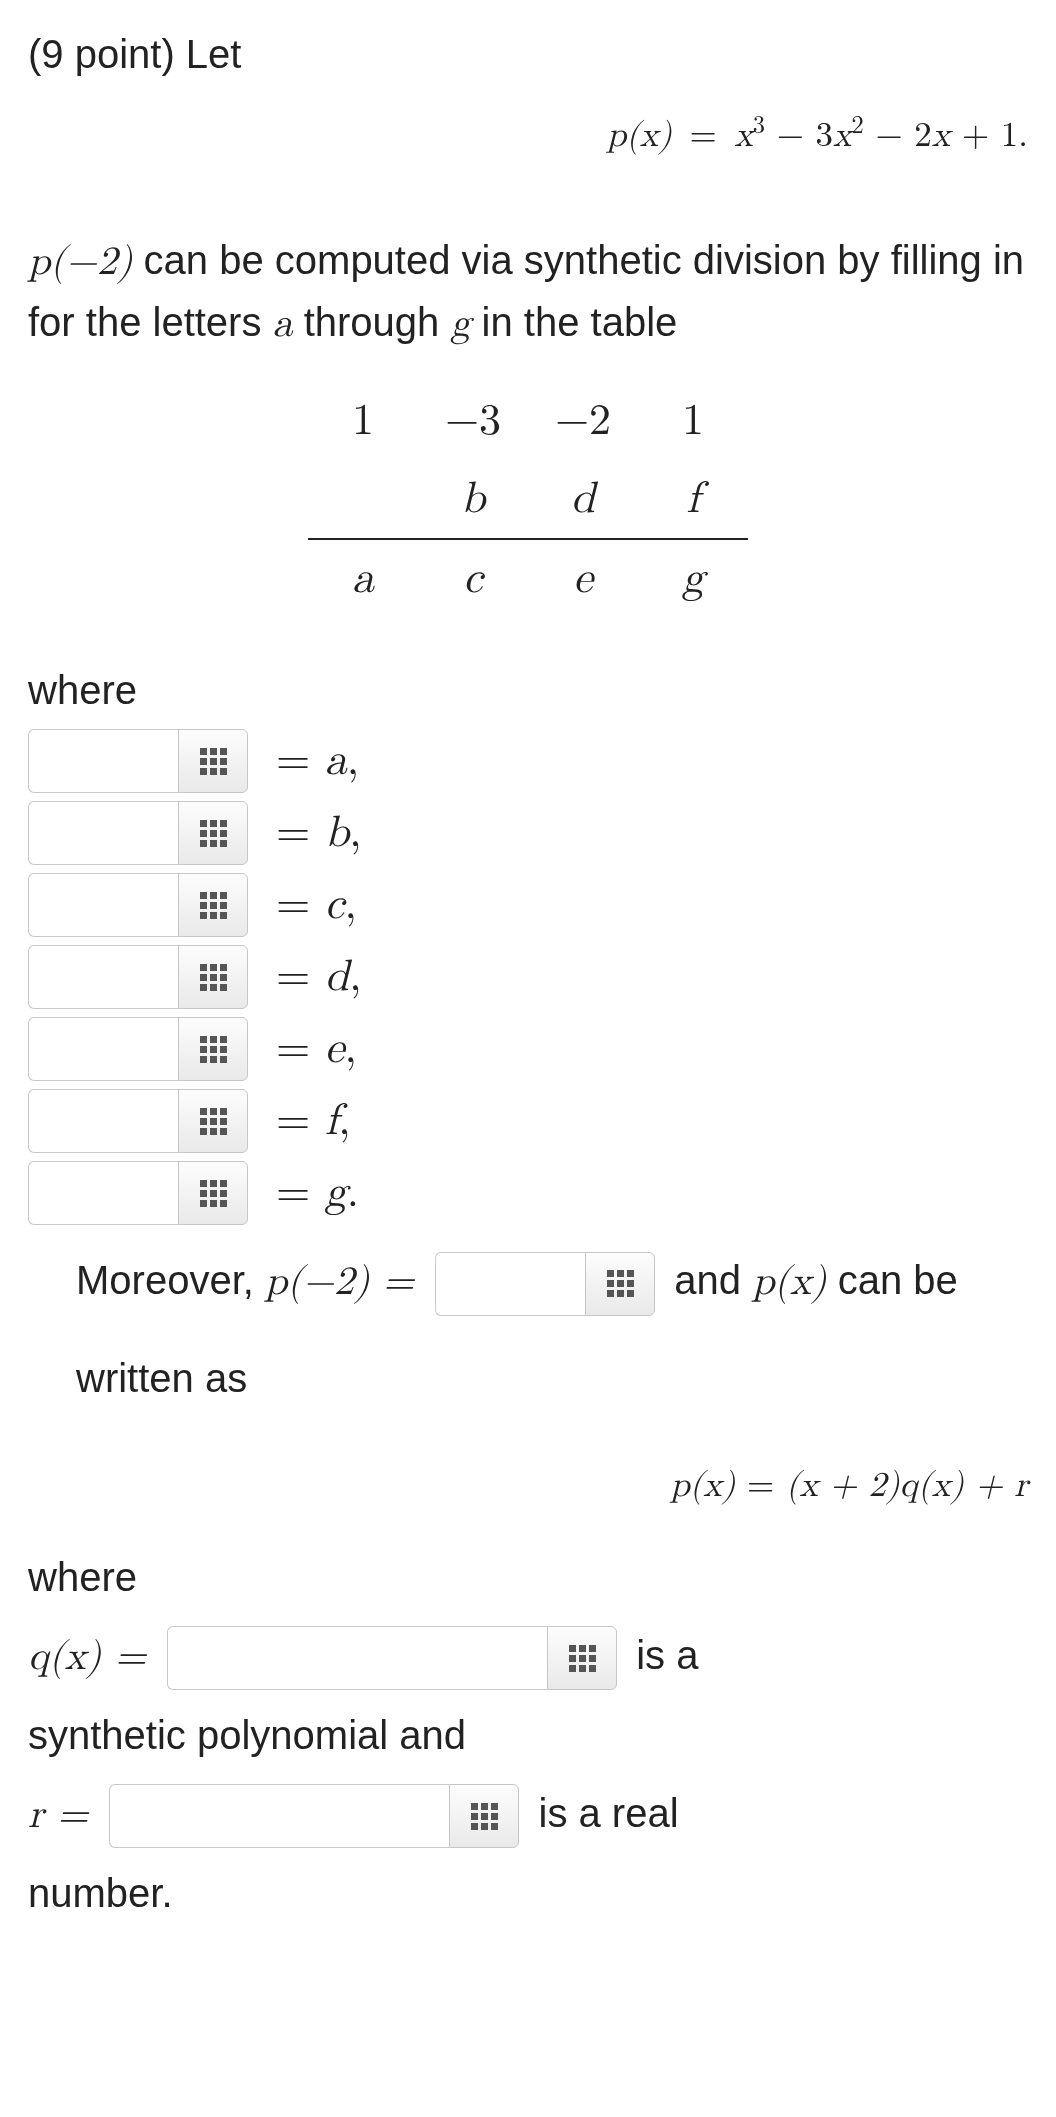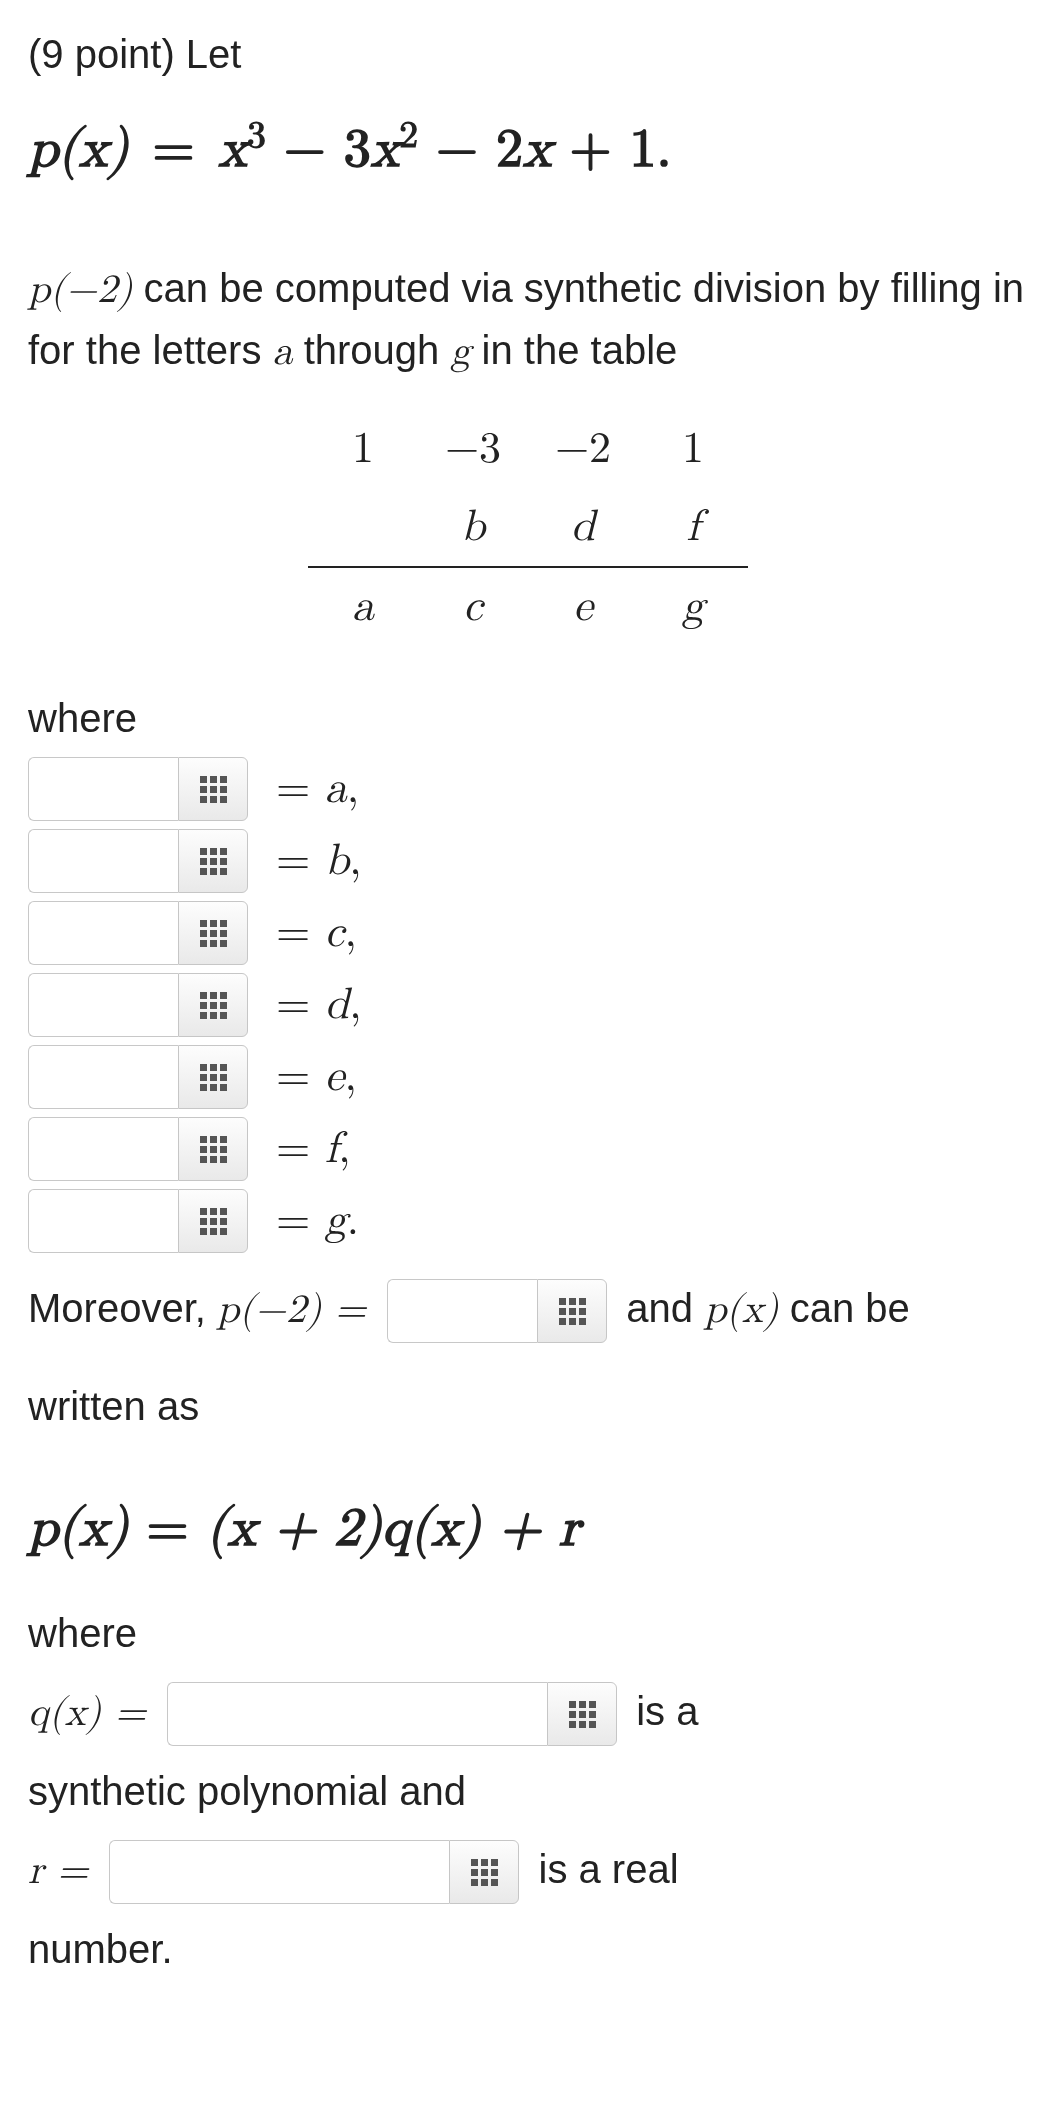--- a/index.html
+++ b/index.html
@@ -14,24 +14,23 @@
     line-height: 1.5;
   }
   .math {
     font-family: "Latin Modern Math", "STIX Two Math", "Cambria Math", Georgia, serif;
     font-style: italic;
   }
   .math .rm { font-style: normal; }
   .math .op { font-style: normal; padding: 0 6px; }
   .sup { font-size: 0.7em; vertical-align: super; font-style: normal; }
   .display-eq {
-    text-align: left;
+    text-align: right;
     margin: 24px 0 40px 0;
-    font-size: 54px;
-    font-weight: bold;
+    font-size: 35px;
   }
   .syn-table {
     margin: 28px auto 42px auto;
     font-family: "Latin Modern Math", "STIX Two Math", "Cambria Math", Georgia, serif;
     font-size: 44px;
     border-collapse: collapse;
   }
   .syn-table td {
     width: 110px;
     text-align: center;
@@ -252,21 +251,21 @@
           <span></span>
           <span></span>
           <span></span>
           <span></span>
         </span>
       </span>
       <span class="eq-label">= <span class="mi">g</span>.</span>
     </div>
   </div>
 
-<div class="flow" style="margin-top:6px;">
+<div class="flow" style="margin-top:6px;margin-left:48px;">
   <span>Moreover, </span><span class="math">p(−2) = </span>
   <span class="inline-group">
     <input class="answer-input" type="text" style="">
     <span class="keypad-btn">
         <span class="keypad-grid">
           <span></span>
           <span></span>
           <span></span>
           <span></span>
           <span></span>

